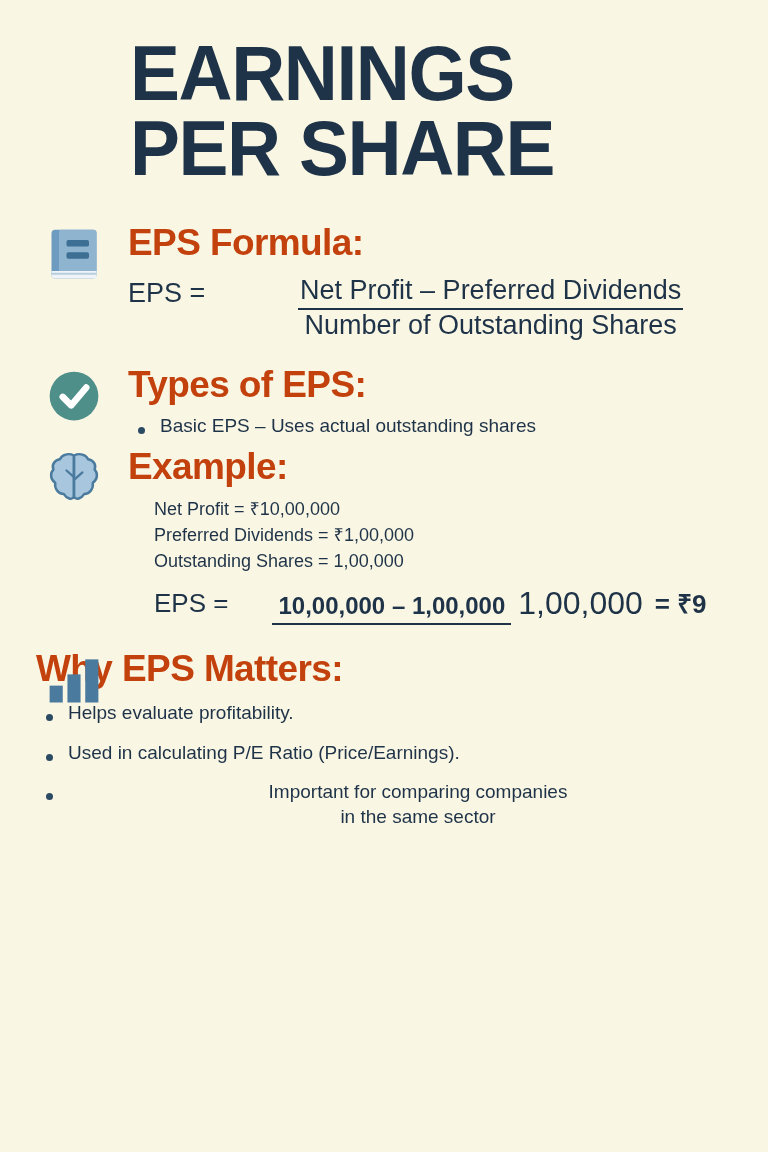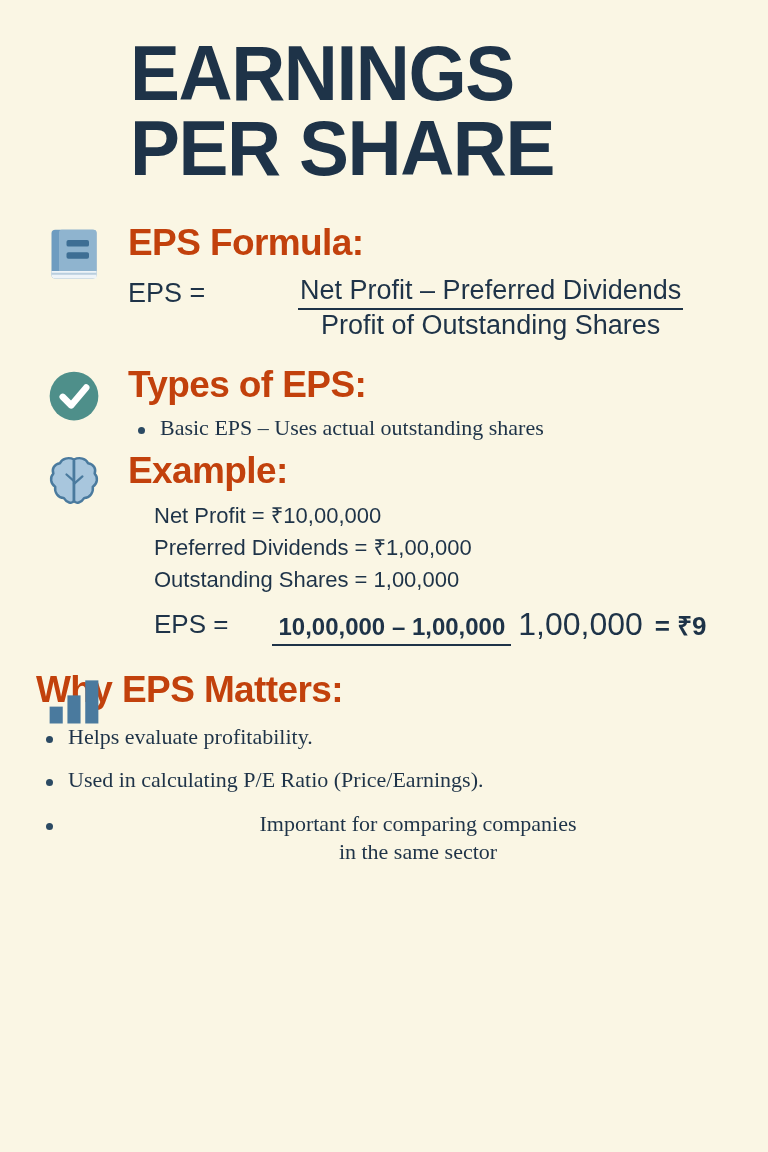--- a/index.html
+++ b/index.html
@@ -94,24 +94,23 @@
 
   
   .bullets {
     margin: 8px 0 0 0;
     padding: 0;
     list-style: none;
   }
   .bullets li {
     position: relative;
     padding-left: 28px;
-    font-size: 22px;
+    font-size: 19px;
     line-height: 1.30;
     margin-bottom: 2px;
-    font-family: Liberation Serif, serif;
   }
   .bullets li::before {
     content: "";
     position: absolute;
     left: 6px;
     top: 13px;
     width: 7px;
     height: 7px;
     border-radius: 50%;
     background: #2b4a63;
@@ -121,21 +120,21 @@
 
   .types-list { margin-left: 4px; }
   .why-list   { margin-left: 4px; margin-top: 12px; }
 
   
   .ex-lines {
     margin-top: 8px;
     margin-left: 26px;
   }
   .ex-line {
-    font-size: 22px;
+    font-size: 18px;
     line-height: 1.46;
     white-space: nowrap;
   }
   .ex-calc {
     margin-top: 10px;
     margin-left: 26px;
     display: flex;
     align-items: center;
     font-size: 25px;
   }
@@ -183,21 +182,21 @@
       <rect x="24" y="30" width="24" height="7" rx="2" fill="#3d6e94"></rect>
       <path d="M8 50 h48 v8 H12 a4 4 0 0 1 -4 -4 z" fill="#eef4f8"></path>
       <path d="M8 52 h48 v2 H8 z" fill="#b9cede"></path>
     </svg>
   </span>
   <h2 class="sec-heading">EPS Formula:</h2>
   <div class="formula">
     <span class="formula-lhs">EPS =</span>
     <span class="frac">
       <span class="frac-num">Net Profit – Preferred Dividends</span>
-      <span class="frac-den">Profit of Outstanding Shares</span>
+      <span class="frac-den">Number of Outstanding Shares</span>
     </span>
   </div>
 </div>
 
 <div class="section sec-types">
   <span class="sec-icon">
     <svg viewBox="0 0 64 64">
       <circle cx="32" cy="32" r="26" fill="#4e8f8a"></circle>
       <path d="M20 33 l9 9 l16 -19" fill="none" stroke="#ffffff" stroke-width="7" stroke-linecap="round" stroke-linejoin="round"></path>
     </svg>

